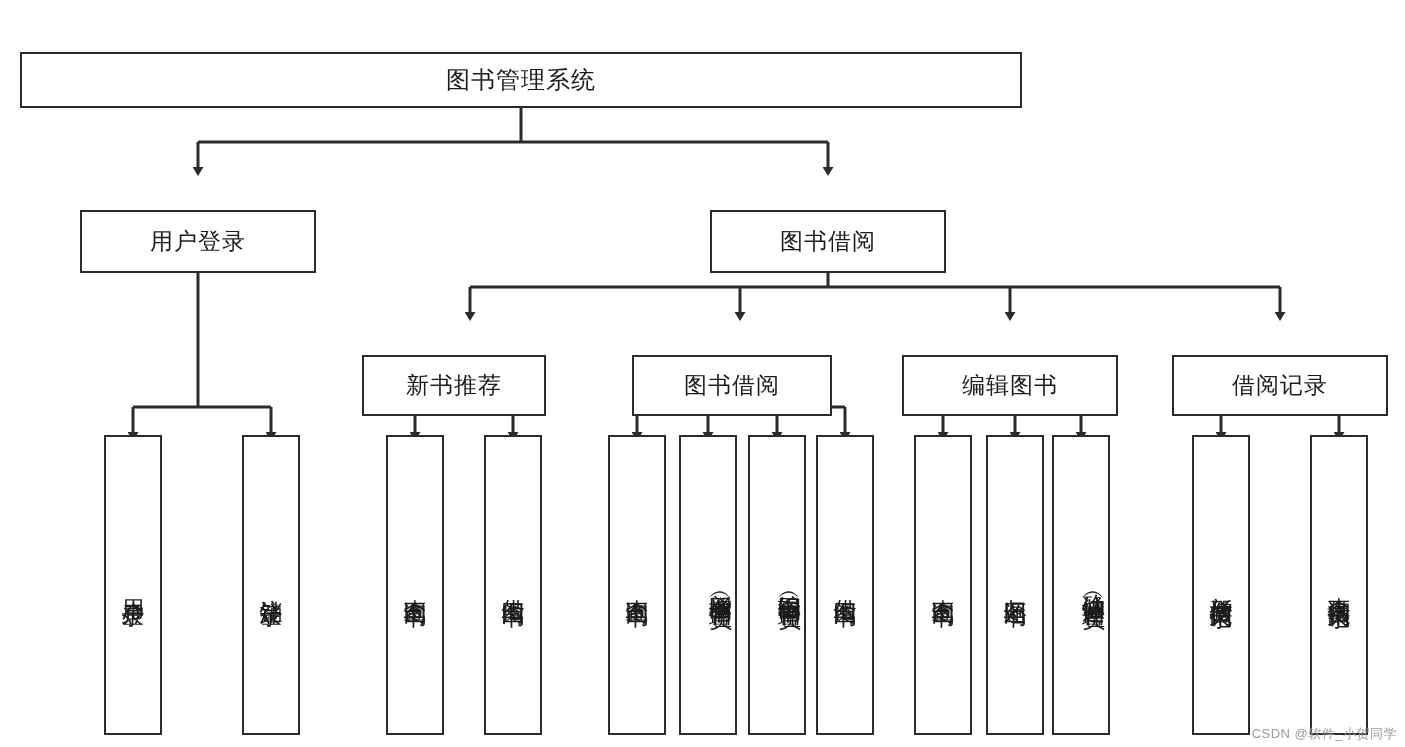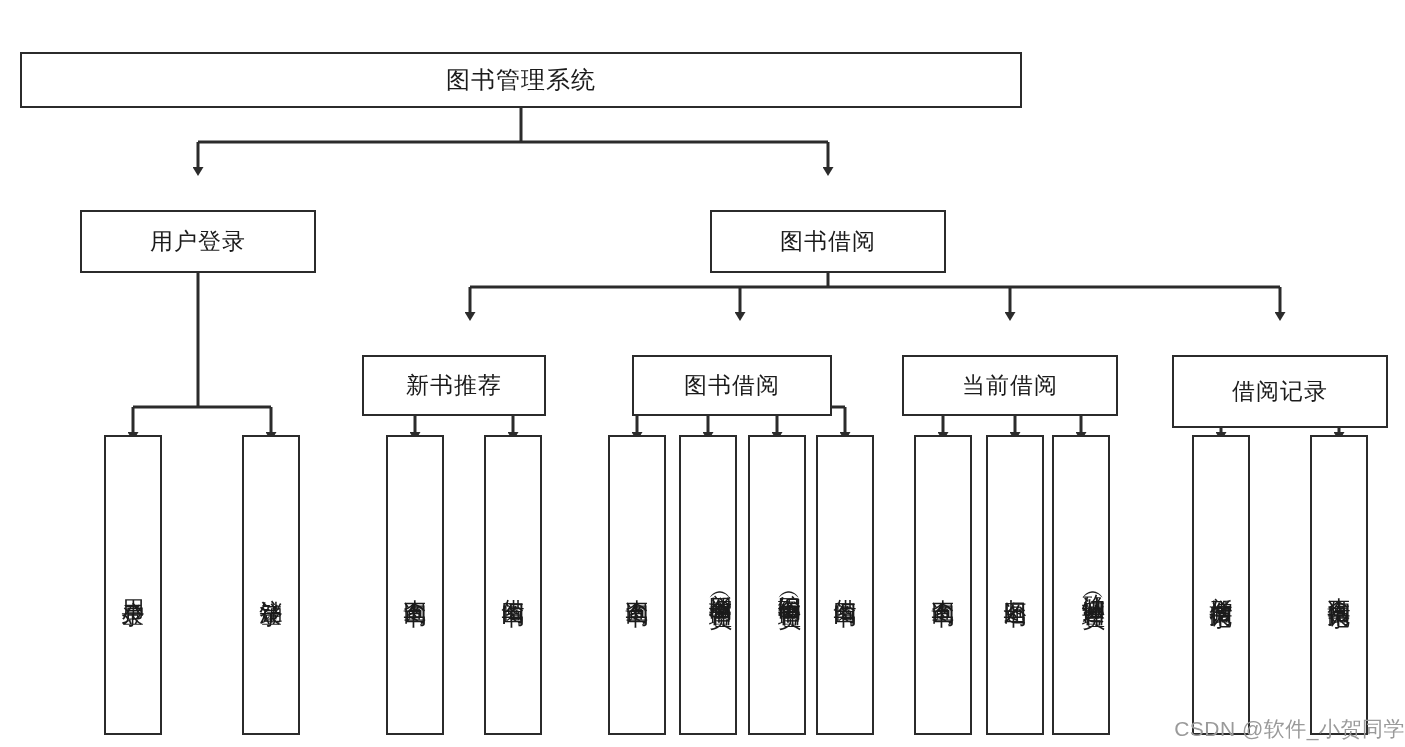--- a/index.html
+++ b/index.html
@@ -54,23 +54,23 @@
     padding-top: 6px;
     padding-bottom: 6px;
     align-items: flex-start;
     justify-content: center;
   }
   .node-v.vcenter {
     align-items: center;
   }
   .watermark {
     position: absolute;
-    right: 0;
+    right: 8px;
     bottom: 4px;
-    font-size: 21px;
+    font-size: 13px;
     color: #9a9a9a;
     white-space: nowrap;
     z-index: 5;
     letter-spacing: 0.5px;
   }
 </style>
 </head>
 <body>
 
 <div id="canvas">
@@ -129,23 +129,23 @@
     <span>图书借阅</span>
   </div>
 
   <div class="node node-h" style="left: 362px; top: 315px; width: 184px; height: 61px;">
     <span>新书推荐</span>
   </div>
   <div class="node node-h" style="left: 632px; top: 315px; width: 200px; height: 61px;">
     <span>图书借阅</span>
   </div>
   <div class="node node-h" style="left: 902px; top: 315px; width: 216px; height: 61px;">
-    <span>当前借阅</span>
+    <span>编辑图书</span>
   </div>
-  <div class="node node-h" style="left: 1172px; top: 315px; width: 216px; height: 73px;">
+  <div class="node node-h" style="left: 1172px; top: 315px; width: 216px; height: 61px;">
     <span>借阅记录</span>
   </div>
 
   <div class="node node-v vcenter" style="left: 104px; top: 435px; width: 58px; height: 300px;">
     <span>用户登录</span>
   </div>
   <div class="node node-v vcenter" style="left: 242px; top: 435px; width: 58px; height: 300px;">
     <span>注销登录</span>
   </div>
 

